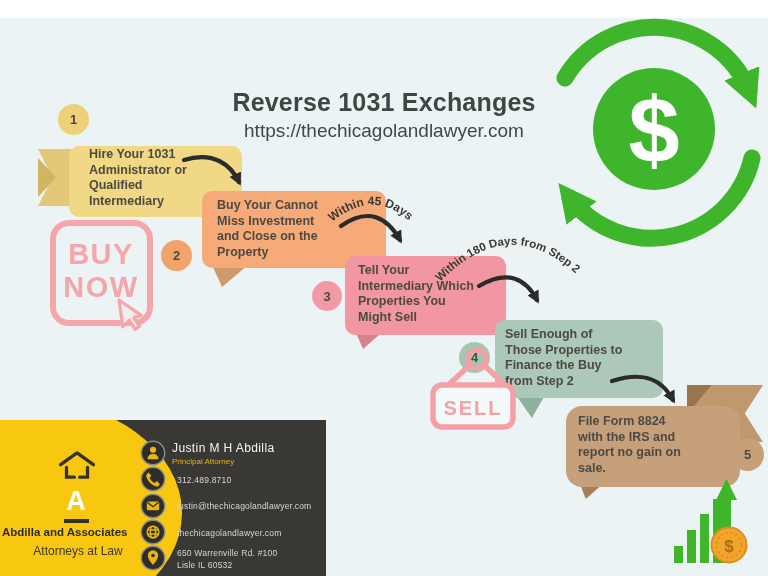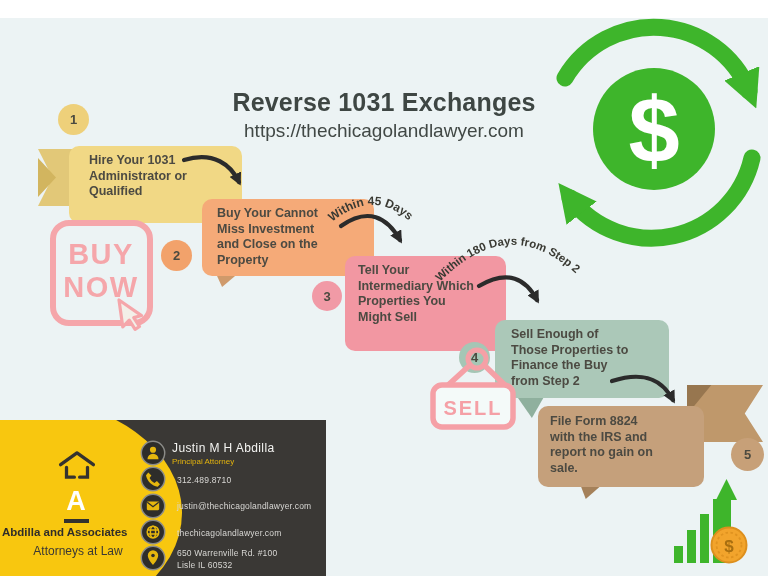--- a/index.html
+++ b/index.html
@@ -49,66 +49,67 @@
 <div id="canvas">
 
   <div class="title">Reverse 1031 Exchanges</div>
   <div class="subtitle">https://thechicagolandlawyer.com</div>
 
   <div class="ribbon1"></div>
   <div class="ribbon1-chev"></div>
   <div class="circle" style="left:58px;top:86px;width:31px;height:31px;background:#eed07a;">
       <span>1</span>
     </div>
-  <div class="stepbox" style="left:69px;top:128px;width:153px;height:70px;background:#f1d885;padding:7px 0 0 20px;">
+  <div class="stepbox" style="left:69px;top:128px;width:153px;height:70px;background:#f1d885;padding:1px 0 0 20px;">
     <div class="line">Hire Your 1031</div>
     <div class="line">Administrator or</div>
     <div class="line">Qualified</div>
+    <div class="line">Intermediary</div>
   </div>
 
   <div class="circle" style="left:161px;top:222px;width:31px;height:31px;background:#f2a26b;">
       <span>2</span>
     </div>
   <div class="tail" style="left:212px;top:247px;width:36px;height:22px;background:#cf9a6b;clip-path:polygon(0 0,100% 0,28% 100%);"></div>
-  <div class="stepbox" style="left:202px;top:181px;width:153px;height:70px;background:#f5aa78;padding:7px 4px 0 15px;">
+  <div class="stepbox" style="left:202px;top:173px;width:153px;height:70px;background:#f5aa78;padding:7px 16px 0 15px;">
     <div class="line">Buy Your Cannot</div>
     <div class="line">Miss Investment</div>
     <div class="line">and Close on the</div>
     <div class="line">Property</div>
   </div>
 
   <div class="circle" style="left:312px;top:263px;width:30px;height:30px;background:#f19aa6;">
       <span>3</span>
     </div>
   <div class="tail" style="left:353px;top:308px;width:36px;height:23px;background:#d5838f;clip-path:polygon(0 0,100% 0,28% 100%);"></div>
-  <div class="stepbox" style="left:345px;top:238px;width:148px;height:72px;background:#f297a2;padding:7px 0 16px 13px;">
+  <div class="stepbox" style="left:345px;top:238px;width:148px;height:72px;background:#f297a2;padding:7px 0 0 13px;">
     <div class="line">Tell Your</div>
     <div class="line">Intermediary Which</div>
     <div class="line">Properties You</div>
     <div class="line">Might Sell</div>
   </div>
 
   <div class="circle" style="left:459px;top:324px;width:31px;height:31px;background:#a5c6b5;">
       <span>4</span>
     </div>
   <div class="tail" style="left:511px;top:370px;width:38px;height:30px;background:#8fb09e;clip-path:polygon(0 0,100% 0,55% 100%);"></div>
-  <div class="stepbox" style="left:495px;top:302px;width:158px;height:71px;background:#abc8b8;padding:7px 0 0 16px;">
+  <div class="stepbox" style="left:495px;top:302px;width:158px;height:71px;background:#abc8b8;padding:7px 0 0 10px;">
     <div class="line">Sell Enough of</div>
     <div class="line">Those Properties to</div>
     <div class="line">Finance the Buy</div>
     <div class="line">from Step 2</div>
   </div>
 
   <div class="ribbon5"></div>
   <div class="ribbon5-fold"></div>
   <div class="circle" style="left:731px;top:420px;width:33px;height:33px;background:#c7a078;">
       <span>5</span>
     </div>
   <div class="tail" style="left:577px;top:458px;width:35px;height:23px;background:#a5815a;clip-path:polygon(0 0,100% 0,25% 100%);"></div>
-  <div class="stepbox" style="left:538px;top:388px;width:150px;height:73px;background:#c5a07b;padding:8px 4px 0 12px;">
+  <div class="stepbox" style="left:566px;top:388px;width:150px;height:73px;background:#c5a07b;padding:8px 12px 0 12px;border-radius:16px;">
     <div class="line">File Form 8824</div>
     <div class="line">with the IRS and</div>
     <div class="line">report no gain on</div>
     <div class="line">sale.</div>
   </div>
 
   <div class="card">
     <div class="card-yellow"></div>
 
     <svg class="abs" style="left:56px;top:27px;" width="42" height="38" viewBox="0 0 64 54">

